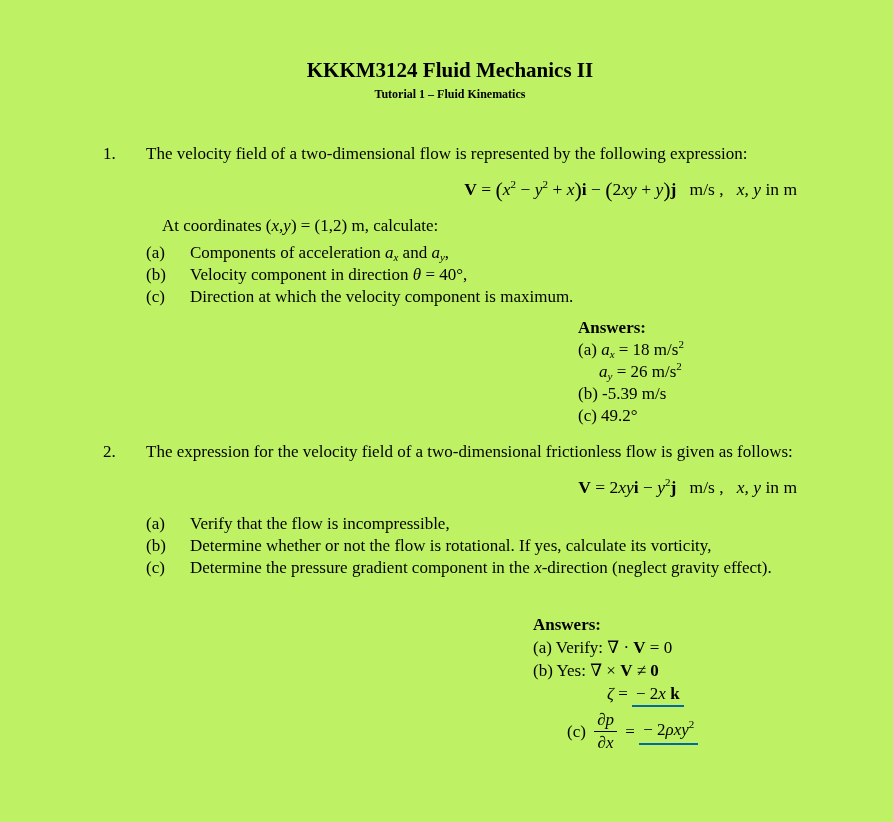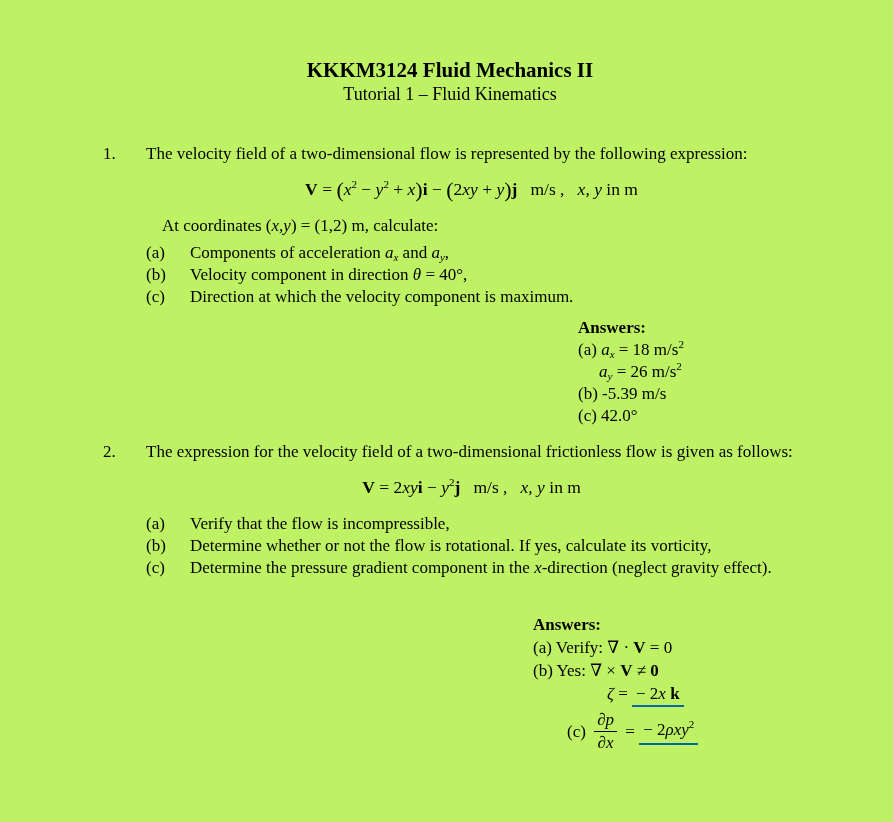--- a/index.html
+++ b/index.html
@@ -6,26 +6,26 @@
   .page {
     position:relative; width:893px; height:822px; box-sizing:border-box;
     padding:58px 96px 0 103px; background:#bef264; color:#000;
     font-family:"Liberation Serif","DejaVu Serif",serif;
     font-size:17px; line-height:22px; overflow:hidden;
   }
   [data-bind] { white-space:pre-wrap; }
   .center { text-align:center; }
   .titles { margin-bottom:38px; }
   .title { font-size:21px; font-weight:bold; line-height:25px; }
-  .subtitle { font-size:18px; font-weight:normal; line-height:22px; }
+  .subtitle { font-size:12px; font-weight:bold; line-height:22px; }
   .problem { display:flex; }
   .p2 { margin-top:14px; }
   .pnum { width:43px; flex-shrink:0; }
   .pbody { flex:1; text-align:justify; }
-  .eqline { text-align:center; margin:10px 0 12px; line-height:28px; font-size:17.5px; }
+  .eqline { text-align:right; margin:10px 0 12px; line-height:28px; font-size:17.5px; }
   .paren { font-size:22px; line-height:0; vertical-align:-2px; }
   .sup { font-size:11px; line-height:0; vertical-align:7px; }
   .subv { font-size:11px; line-height:0; vertical-align:-3px; font-style:italic; }
   .it { font-style:italic; }
   .bd { font-weight:bold; }
   .coords { margin:12px 16px 5px; text-align:left; }
   .subitem { display:flex; }
   .silabel { width:44px; flex-shrink:0; }
   .sitext { flex:1; text-align:left; }
   .just .sitext { text-align:justify; }
@@ -82,21 +82,21 @@
       </div>
     </div>
   </div>
 
   <div class="ansblock">
     <div class="anslabel bd" data-bind="p1.answers.label">Answers:</div>
     <div class="anscol">
       <div class="ansline"><span data-bind="p1.answers.a1.t1">(a) </span><span class="it" data-bind="p1.answers.a1.v">a</span><span class="subv" data-bind="p1.answers.a1.s">x</span><span data-bind="p1.answers.a1.t2"> = 18 m/s</span><span class="sup" data-bind="p1.answers.a1.e">2</span></div>
       <div class="ansline indent1"><span class="it" data-bind="p1.answers.a2.v">a</span><span class="subv" data-bind="p1.answers.a2.s">y</span><span data-bind="p1.answers.a2.t2"> = 26 m/s</span><span class="sup" data-bind="p1.answers.a2.e">2</span></div>
       <div class="ansline"><span data-bind="p1.answers.b">(b) -5.39 m/s</span></div>
-      <div class="ansline"><span data-bind="p1.answers.c">(c) 42.0°</span></div>
+      <div class="ansline"><span data-bind="p1.answers.c">(c) 49.2°</span></div>
     </div>
   </div>
 
   <div class="problem p2">
     <span class="pnum" data-bind="p2.num">2.</span>
     <div class="pbody">
       <div><span data-bind="p2.intro">The expression for the velocity field of a two-dimensional frictionless flow is given as follows:</span></div>
 
       <div class="eqline">
         <span class="bd" data-bind="p2.eq.V">V</span><span data-bind="p2.eq.t1"> = 2</span><span class="it" data-bind="p2.eq.xy">xy</span><span class="bd" data-bind="p2.eq.i">i</span><span data-bind="p2.eq.t2"> − </span><span class="it" data-bind="p2.eq.y">y</span><span class="sup" data-bind="p2.eq.e">2</span><span class="bd" data-bind="p2.eq.j">j</span><span data-bind="p2.eq.units">   m/s ,   </span><span class="it" data-bind="p2.eq.vars">x, y</span><span data-bind="p2.eq.inm"> in m</span>

